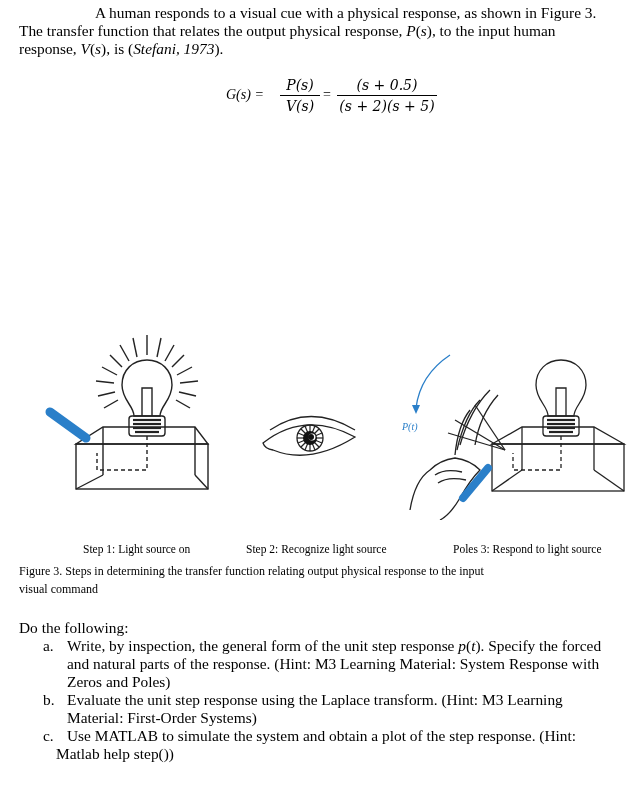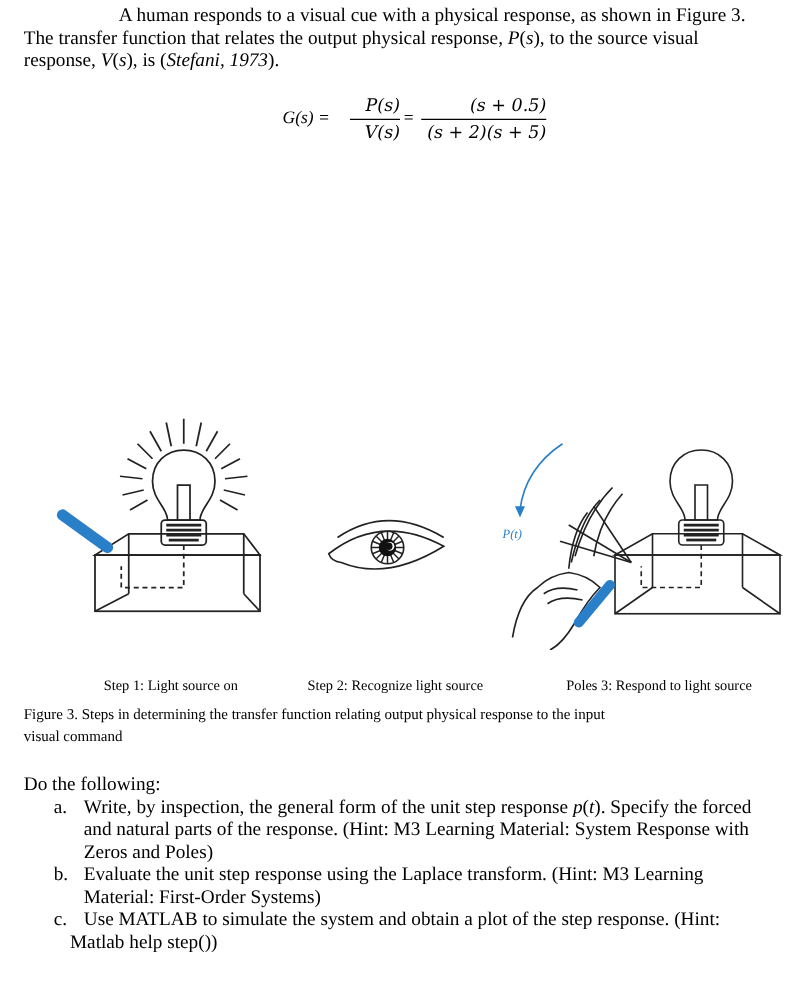--- a/index.html
+++ b/index.html
@@ -5,33 +5,33 @@
   html, body { margin: 0; padding: 0; background: #ffffff; }
   body {
     width: 643px; height: 788px; position: relative; overflow: hidden;
     font-family: "Liberation Serif", serif; color: #000; font-size: 15.4px;
   }
   .abs { position: absolute; }
   .p-line { position: absolute; white-space: nowrap; line-height: 18px; }
   i { font-style: italic; }
   .math { font-family: "DejaVu Serif", "Liberation Serif", serif; font-style: italic; font-size: 14px; }
   .frac { position: absolute; text-align: center; }
-  .frac .num, .frac .den { display: block; white-space: nowrap; line-height: 18px; text-align: right; }
+  .frac .num, .frac .den { display: block; white-space: nowrap; line-height: 18px; }
   .frac .bar { display: block; height: 1px; background: #000; margin: 1px 0; }
   .eqsign { position: absolute; font-family: Liberation Serif, serif; font-size: 14px; }
   .step-label { position: absolute; font-size: 11.5px; white-space: nowrap; margin-left: 16px; }
   .caption { font-size: 12px; }
   .item-letter { position: absolute; }
 </style>
 </head>
 <body>
 
 <div>
   <div class="p-line" style="left:95px; top:4px;"><span>A human responds to a visual cue with a physical response, as shown in Figure 3.</span></div>
-  <div class="p-line" style="left:19px; top:22px;"><span>The transfer function that relates the output physical response, </span><i>P</i><span>(</span><i>s</i><span>), to the source visual</span></div>
+  <div class="p-line" style="left:19px; top:22px;"><span>The transfer function that relates the output physical response, </span><i>P</i><span>(</span><i>s</i><span>), to the input human</span></div>
   <div class="p-line" style="left:19px; top:40px;"><span>response, </span><i>V</i><span>(</span><i>s</i><span>), is (</span><i>Stefani, 1973</i><span>).</span></div>
 </div>
 
 <div>
   <div class="eqsign math" style="left:226px; top:87px;">G(s) =</div>
   <div class="frac math" style="left:280px; top:76px; width:40px;">
     <span class="num">P(s)</span>
     <span class="bar"></span>
     <span class="den">V(s)</span>
   </div>

